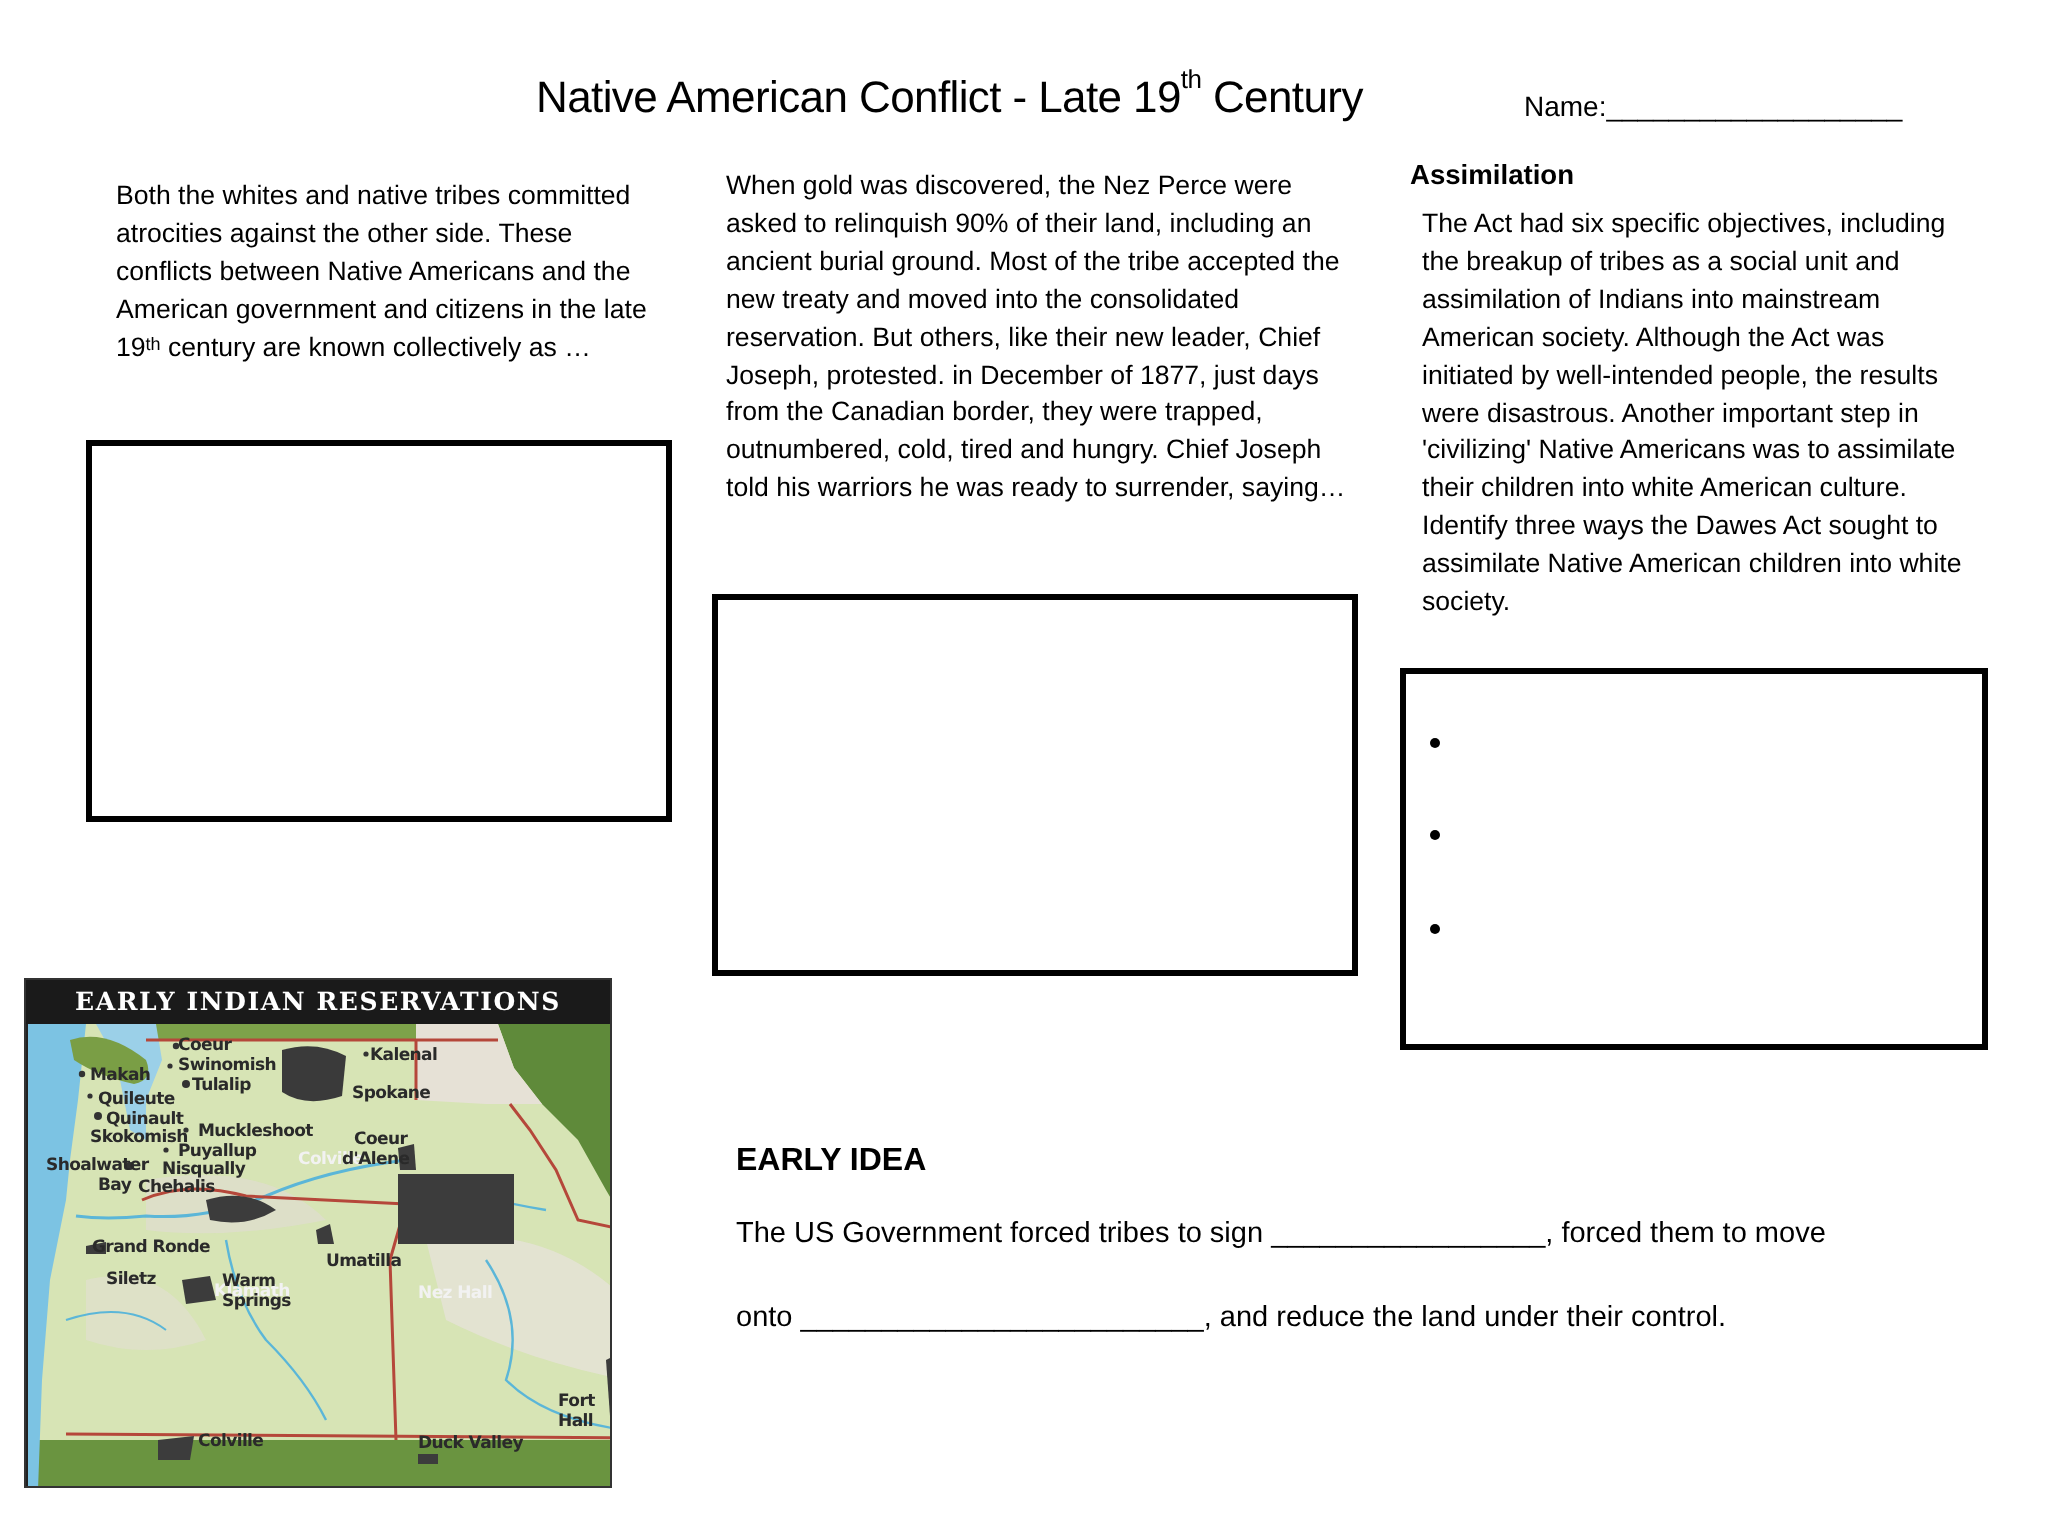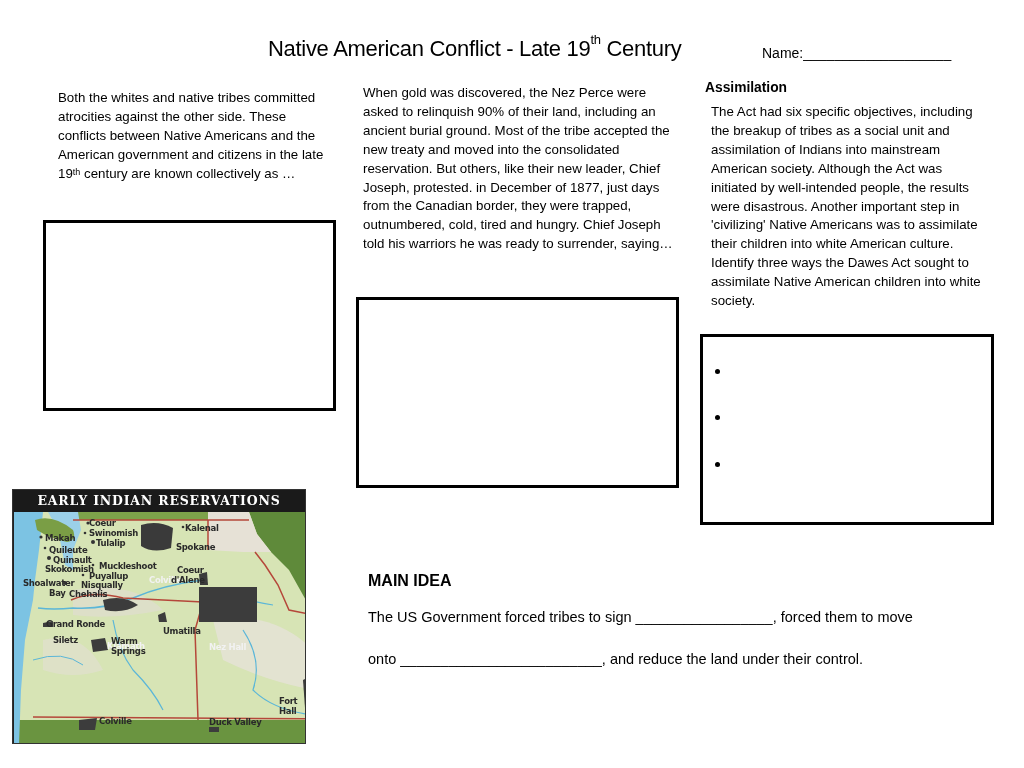--- a/index.html
+++ b/index.html
@@ -153,15 +153,15 @@
   <span class="map-label" style="left:40px;top:146px">Siletz</span>
   <span class="map-label" style="left:150px;top:137px">Umatilla</span>
   <span class="map-label" style="left:98px;top:147px">Warm</span>
   <span class="map-label" style="left:98px;top:157px">Springs</span>
   <span class="map-label" style="left:266px;top:207px">Fort</span>
   <span class="map-label" style="left:266px;top:217px">Hall</span>
   <span class="map-label" style="left:86px;top:227px">Colville</span>
   <span class="map-label" style="left:196px;top:228px">Duck Valley</span>
 </div>
 
-<div class="abs main-title">MAIN IDEA</div>
+<div class="abs main-title">EARLY IDEA</div>
 <div class="abs main-line line1">The US Government forced tribes to sign _________________, forced them to move</div>
 <div class="abs main-line line2">onto _________________________, and reduce the land under their control.</div>
 
 </body></html>

